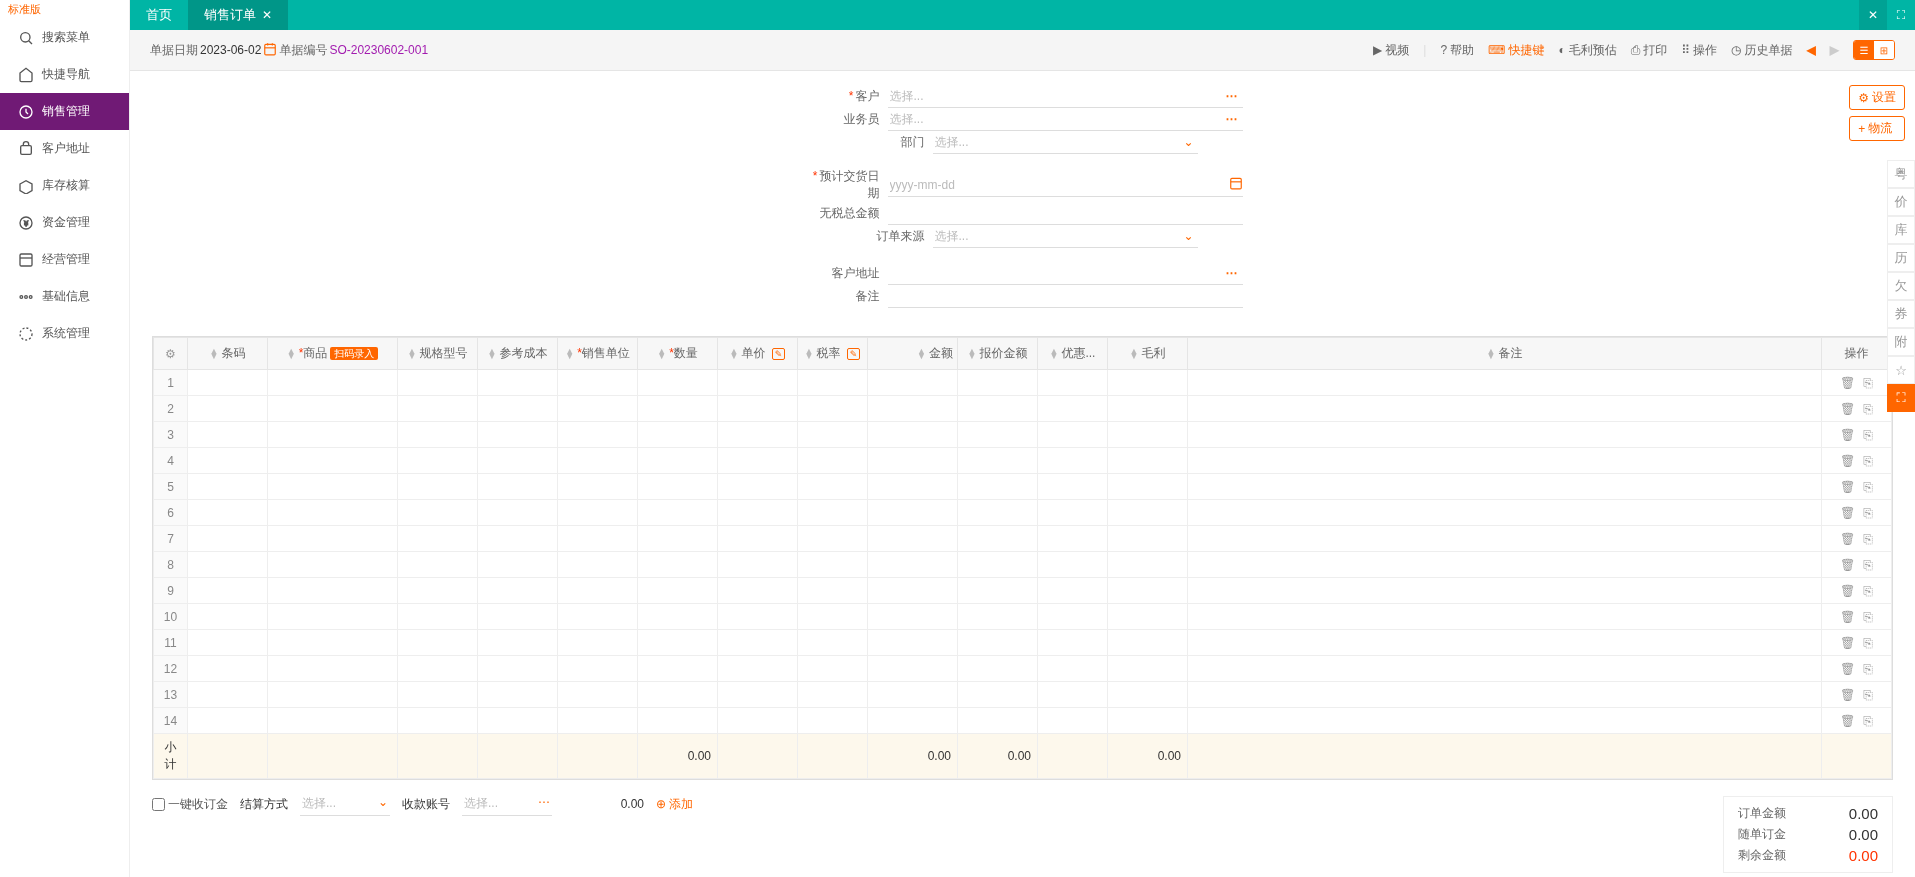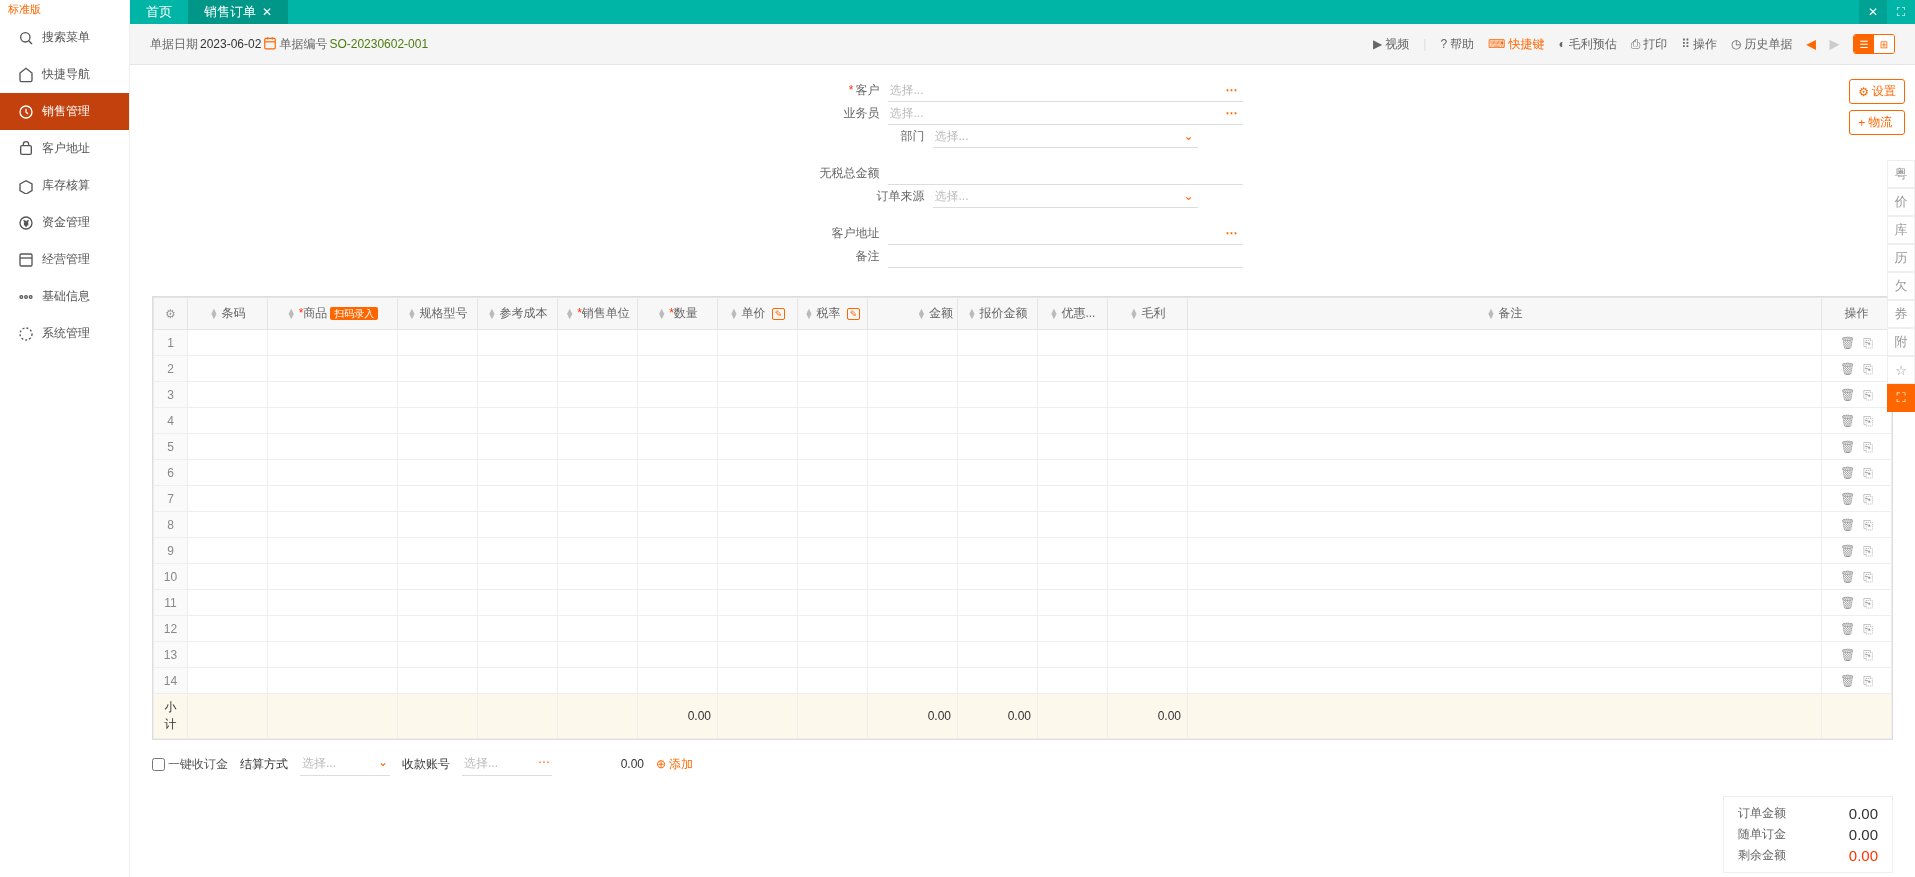--- a/index.html
+++ b/index.html
@@ -1,34 +1,34 @@
 <!DOCTYPE html>
 <html><head>
 <meta charset="utf-8">
 <style>
 * { box-sizing: border-box; margin: 0; padding: 0; font-family: "Microsoft YaHei", sans-serif; }
 body { background: #fff; font-size: 12px; color: #333; overflow: hidden; }
 .app { display: flex; height: 877px; }
 .sidebar { width: 130px; background: #fff; border-right: 1px solid #eee; flex-shrink: 0; }
 .version-badge { color: #ff6600; font-size: 11px; padding: 2px 8px; font-family: Liberation Mono, monospace; }
 .side-item { padding: 10px 18px; display: flex; align-items: center; gap: 8px; cursor: pointer; color: #555; text-align: center; }
-.side-item.active { background: #c2410c; color: #fff; }
+.side-item.active { background: #701a75; color: #fff; }
 .side-item svg, .side-item .icon-box { width: 16px; height: 16px; flex-shrink: 0; }
 .main { flex: 1; display: flex; flex-direction: column; position: relative; }
-.tabs-bar { background: #00b5a5; height: 24px; display: flex; align-items: stretch; position: relative; }
+.tabs-bar { background: #00b5a5; height: 30px; display: flex; align-items: stretch; position: relative; }
 .tab { padding: 0 16px; display: flex; align-items: center; color: #fff; cursor: pointer; font-size: 13px; gap: 6px; }
 .tab.inactive { background: #00b5a5; }
 .tab.active { background: #009688; }
 .tab-close { font-size: 12px; cursor: pointer; }
 .tab-tools { margin-left: auto; display: flex; align-items: center; }
 .tab-tools .tbtn { width: 28px; height: 100%; display: flex; align-items: center; justify-content: center; color: #fff; cursor: pointer; }
 .tab-tools .tbtn.dark { background: rgba(0,0,0,0.1); }
 .header-row { background: #f5f5f5; padding: 10px 20px; display: flex; align-items: center; gap: 2px; border-bottom: 1px solid #e5e5e5; }
 .hr-label { color: #666; }
-.hr-val { color: #4d7c0f; }
+.hr-val { color: #a21caf; }
 .hr-date { color: #333; }
 .cal-icon { color: #ff6600; cursor: pointer; }
 .header-actions { margin-left: auto; display: flex; align-items: center; gap: 14px; color: #666; }
 .header-actions .act { display: flex; align-items: center; gap: 3px; cursor: pointer; }
 .header-actions .arrow { color: #ff6600; font-weight: bold; cursor: pointer; }
 .view-toggle { display: flex; border: 1px solid #ff6600; border-radius: 3px; overflow: hidden; }
 .view-toggle span { width: 20px; height: 18px; display: flex; align-items: center; justify-content: center; cursor: pointer; font-size: 10px; }
 .view-toggle .vt-active { background: #ff6600; color: #fff; }
 .view-toggle .vt-inactive { color: #ff6600; background: #fff; }
 .form-area { padding: 14px 22px; position: relative; }
@@ -219,20 +219,30 @@
         <div class="form-group g3">
           <div class="f-label">部门</div>
           <div class="f-input-wrap">
               <input placeholder="选择..." style="">
               <span class="chev">⌄</span>
             </div>
         </div>
       </div>
 
       <div class="form-row">
+        <div class="form-group g1">
+          <div class="f-label"><span class="req">*</span><span>预计交货日期</span></div>
+          <div class="f-input-wrap">
+              <input placeholder="yyyy-mm-dd" style="">
+              <span class="cal-icon"><svg width="14" height="14" viewBox="0 0 24 24" fill="none" stroke="currentColor" stroke-width="2">
+                  <rect x="3" y="4" width="18" height="18" rx="2"></rect>
+                  <line x1="3" y1="10" x2="21" y2="10"></line>
+                </svg></span>
+            </div>
+        </div>
         <div class="form-group g2">
           <div class="f-label">无税总金额</div>
           <div class="f-input-wrap">
               <input style="">
             </div>
         </div>
         <div class="form-group g3">
           <div class="f-label">订单来源</div>
           <div class="f-input-wrap">
               <input placeholder="选择..." style="">

